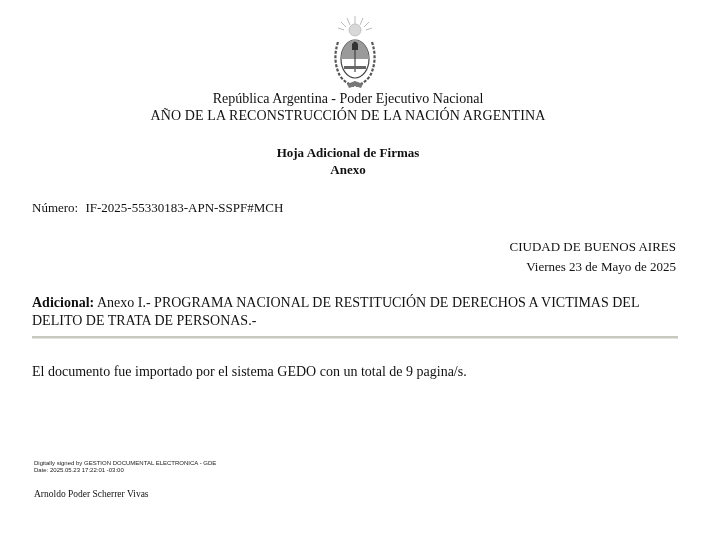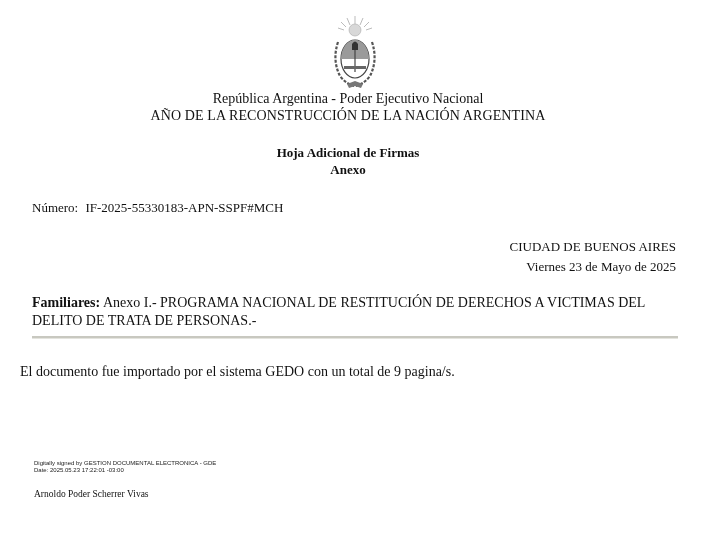--- a/index.html
+++ b/index.html
@@ -11,21 +11,21 @@
     .t2 { top:108px; font-size:14px; letter-spacing:0.1px; }
     .t3 { top:145px; font-size:13px; font-weight:bold; }
     .t4 { top:162px; font-size:13px; font-weight:bold; }
     .numero { left:32px; top:200px; font-size:13px; }
     .numero b { font-weight:normal; margin-right:4px; }
     .city { right:35px; top:239px; font-size:13px; text-align:left; }
     .date { right:35px; top:259px; font-size:13px; text-align:right; }
     .ref { left:32px; top:294px; width:645px; font-size:14px; line-height:18px; }
     .ref b { font-weight:bold; }
     .rule { left:32px; top:336px; width:646px; height:2px; background:#c8c8c0; border-bottom:1px solid #e4e4de; }
-    .imported { left:20px; top:364px; font-size:14px; }
+    .imported { left:32px; top:364px; font-size:14px; }
     .sig-meta { left:34px; top:460px; font-family:"Liberation Sans", sans-serif; font-size:6px; line-height:7px; color:#222; }
     .signer { left:34px; top:488px; font-size:9.5px; line-height:12px; }
   </style>
 </head>
 <body>
 
 <div class="abs emblem">
   <svg width="50" height="76" viewBox="0 0 50 76">
 
     <g stroke="#bbb" stroke-width="1">
@@ -60,21 +60,21 @@
 
 <div class="abs numero">
   <b>Número:</b>
   <span>IF-2025-55330183-APN-SSPF#MCH</span>
 </div>
 
 <div class="abs city">CIUDAD DE BUENOS AIRES</div>
 <div class="abs date">Viernes 23 de Mayo de 2025</div>
 
 <div class="abs ref">
-  <b>Familiares:</b>
+  <b>Adicional:</b>
   <span>Anexo I.- PROGRAMA NACIONAL DE RESTITUCIÓN DE DERECHOS A VICTIMAS DEL DELITO DE TRATA DE PERSONAS.-</span>
 </div>
 
 <div class="abs rule"></div>
 
 <div class="abs imported">El documento fue importado por el sistema GEDO con un total de 9 pagina/s.</div>
 
 <div class="abs sig-meta">
   <div>Digitally signed by GESTION DOCUMENTAL ELECTRONICA - GDE</div>
   <div>Date: 2025.05.23 17:22:01 -03:00</div>

